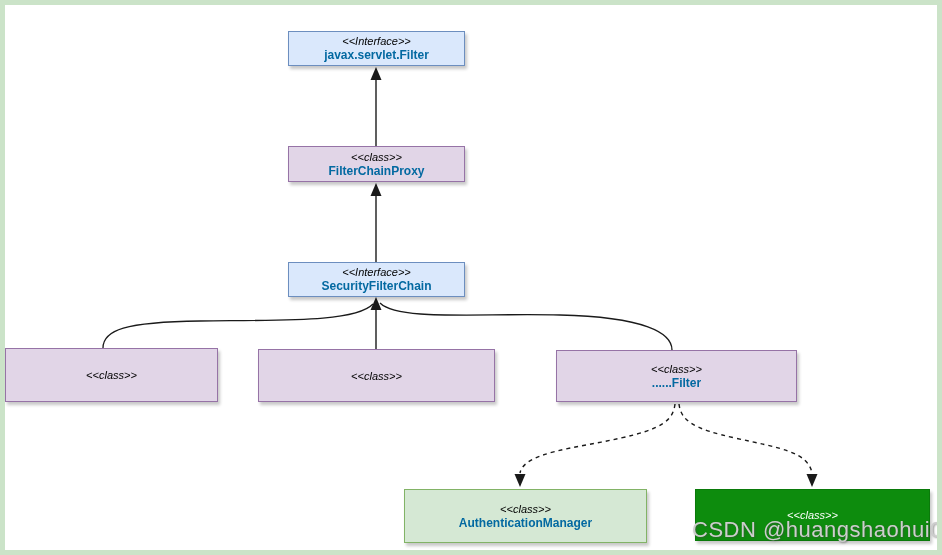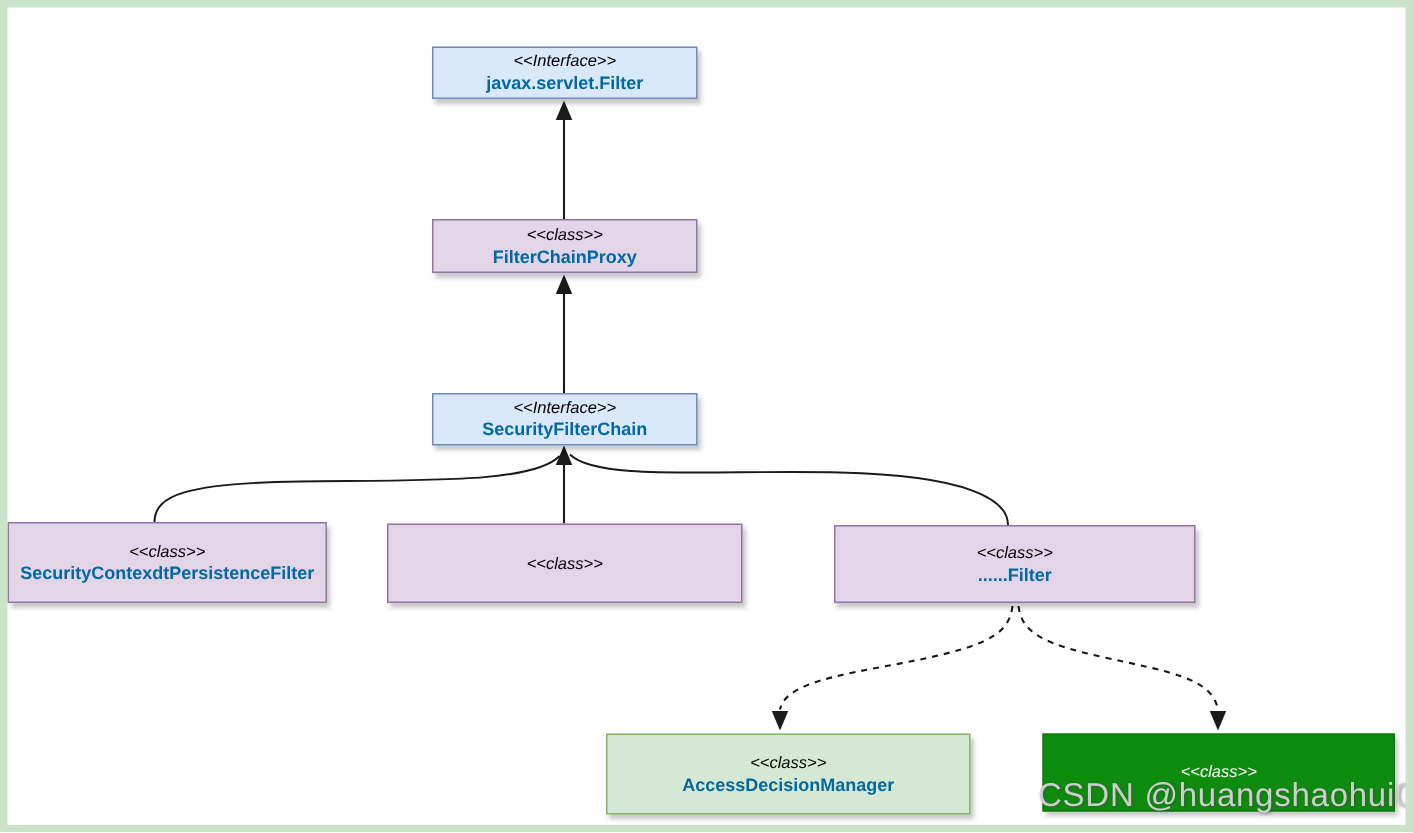--- a/index.html
+++ b/index.html
@@ -104,35 +104,34 @@
     <span class="nname">FilterChainProxy</span>
   </div>
 
   <div id="n-sfchain" class="node kind-interface">
     <span class="stereo">&lt;&lt;Interface&gt;&gt;</span>
     <span class="nname">SecurityFilterChain</span>
   </div>
 
   <div id="n-scpf" class="node kind-class">
     <span class="stereo">&lt;&lt;class&gt;&gt;</span>
-    <span class="nname">SecurityContexdtPersistenceFilter</span>
   </div>
 
   <div id="n-upaf" class="node kind-class">
     <span class="stereo">&lt;&lt;class&gt;&gt;</span>
   </div>
 
   <div id="n-dotsfilter" class="node kind-class">
     <span class="stereo">&lt;&lt;class&gt;&gt;</span>
     <span class="nname">......Filter</span>
   </div>
 
   <div id="n-authmgr" class="node kind-green">
     <span class="stereo">&lt;&lt;class&gt;&gt;</span>
-    <span class="nname">AccessDecisionManager</span>
+    <span class="nname">AuthenticationManager</span>
   </div>
 
   <div id="n-adm" class="node kind-darkgreen">
     <span class="stereo">&lt;&lt;class&gt;&gt;</span>
   </div>
 
   <div class="watermark">CSDN @huangshaohui00</div>
 
   <div class="frame"></div>
 </div>

